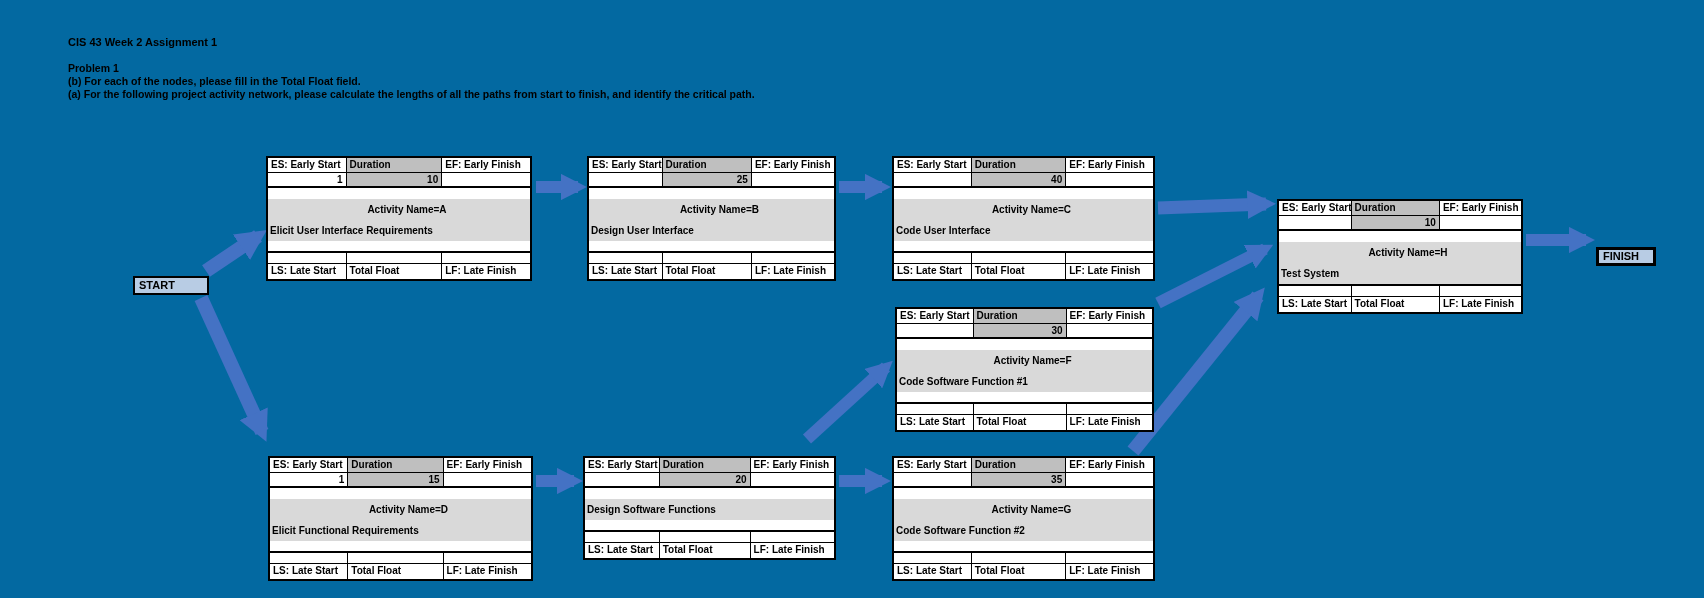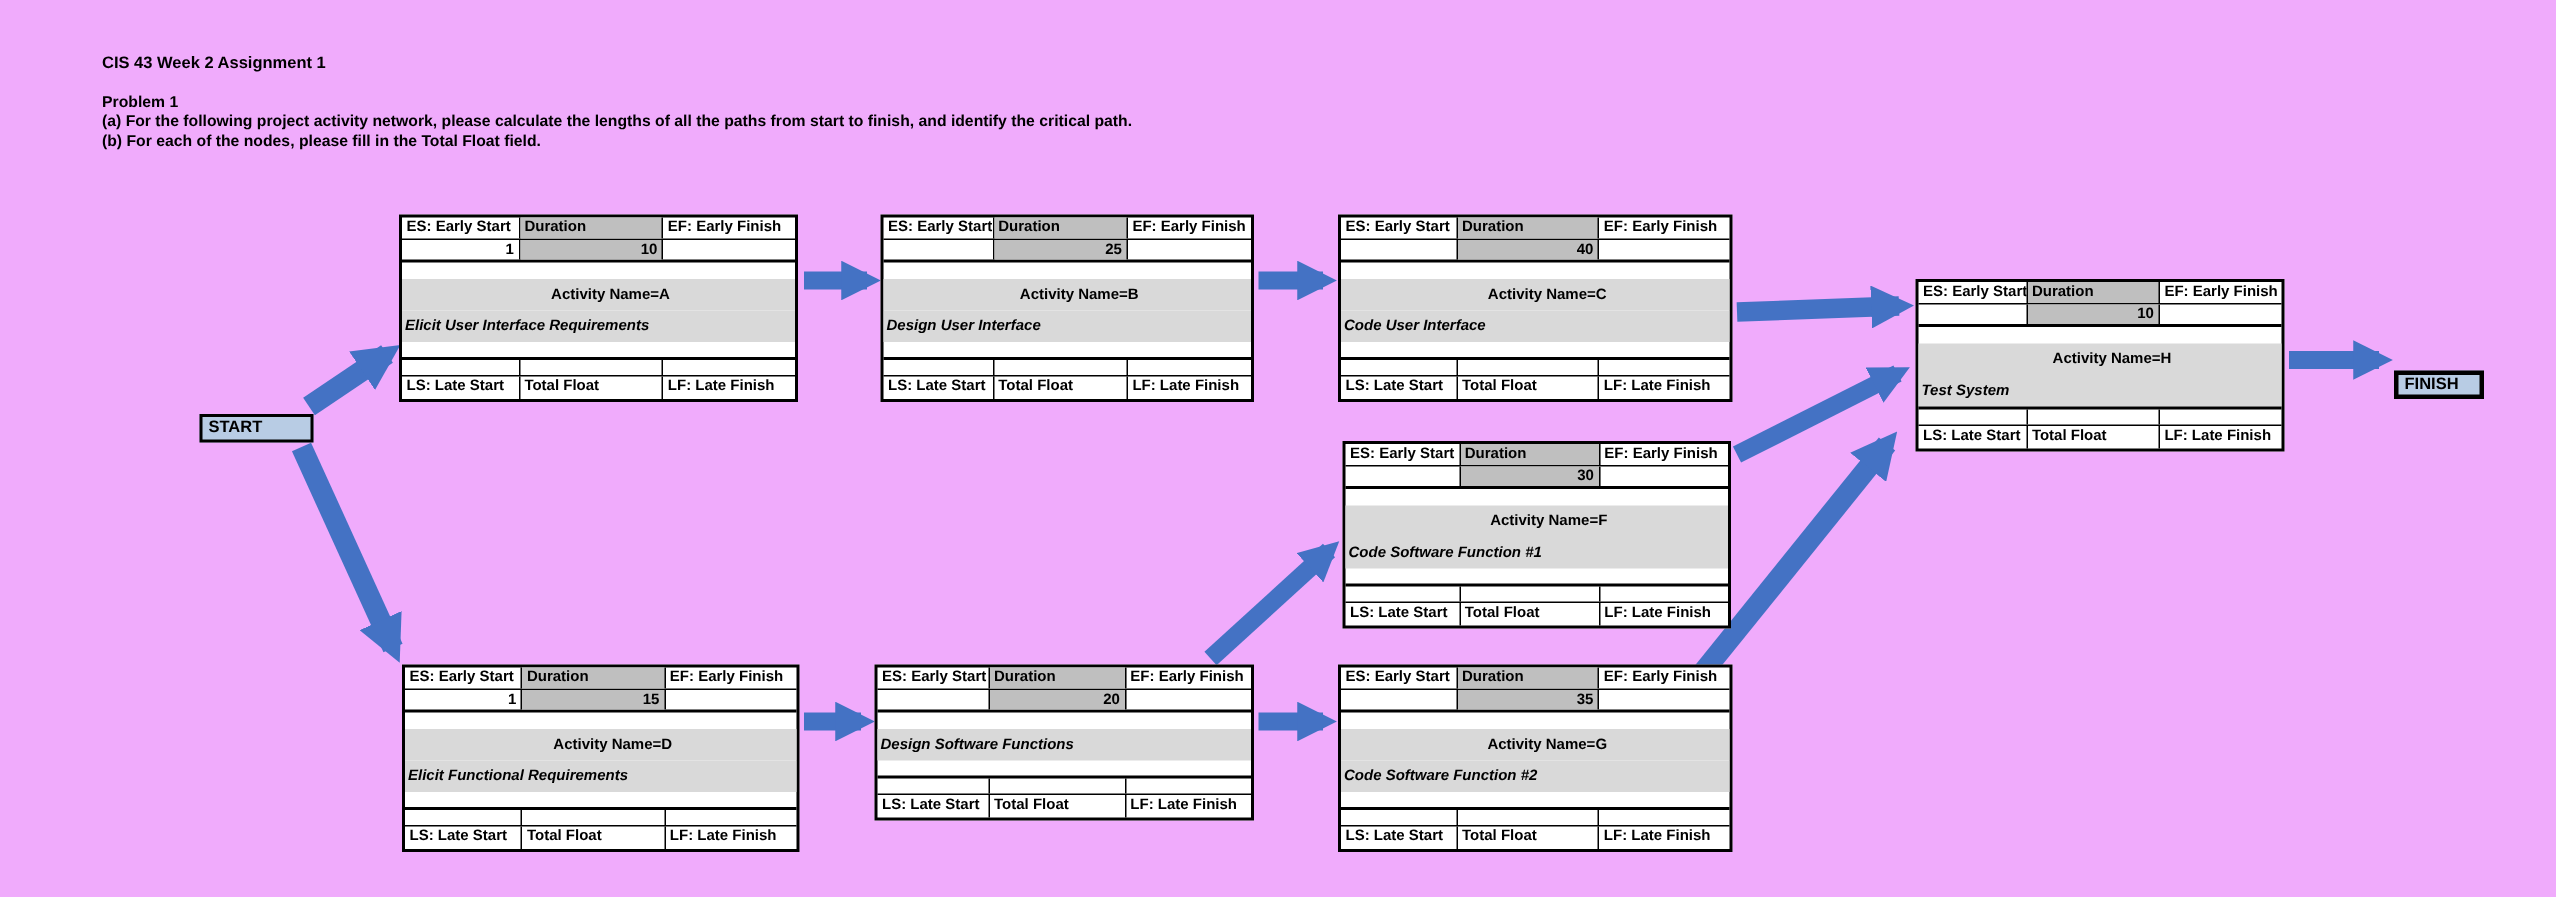--- a/index.html
+++ b/index.html
@@ -1,34 +1,34 @@
 <!DOCTYPE html>
 <html><head>
 <meta charset="utf-8">
 <style>
   html,body { margin:0; padding:0; background:#ffffff; font-family:"Liberation Sans", sans-serif; }
-  .canvas { position:relative; width:1704px; height:598px; background:#f0abfc; overflow:hidden; }
+  .canvas { position:relative; width:1704px; height:598px; background:#0369a1; overflow:hidden; }
 
   .doc-title { position:absolute; left:68px; top:36px; font-size:11px; font-weight:bold; color:#000; }
   .instructions { position:absolute; left:68px; top:62px; font-size:10.5px; font-weight:bold; color:#000; line-height:13px; }
 
   
   .node { position:absolute; border:2px solid #000; background:#fff; display:flex; flex-direction:column;
-          font-size:10px; font-weight:bold; color:#000; box-sizing:border-box; }
+          font-size:10px; font-weight:bold; color:#000; box-sizing:border-box;margin-top:13px; }
   .row  { display:flex; width:100%; box-sizing:border-box; }
   .cell { box-sizing:border-box; padding:0 3px; overflow:hidden; white-space:nowrap; line-height:14px; }
   .c1 { width:30%; } .c2 { width:36.5%; } .c3 { width:33.5%; }
   .hdr { height:15px; border-bottom:1px solid #000; }
   .hdr .c1, .hdr .c2 { border-right:1px solid #000; }
   .val { height:15px; border-bottom:2px solid #000; }
   .val .c1, .val .c2 { border-right:1px solid #000; text-align:right; }
   .graycell { background:#BFBFBF; }
   .gapA { height:11px; }
   .nameband { height:21px; background:#D9D9D9; text-align:center; line-height:21px;padding-left:16px; }
-  .descband { height:21px; background:#D9D9D9; text-align:left; line-height:21px; padding:0 2px; white-space:nowrap; overflow:hidden;font-style:italic; }
+  .descband { height:21px; background:#D9D9D9; text-align:left; line-height:21px; padding:0 2px; white-space:nowrap; overflow:hidden; }
   .gapB { height:10px; }
   .blankrow { height:13px; border-top:2px solid #000; border-bottom:1px solid #000; }
   .blankrow .c1, .blankrow .c2 { border-right:1px solid #000; }
   .ftr { height:15px; }
   .ftr .c1, .ftr .c2 { border-right:1px solid #000; }
 
   
   .terminal { position:absolute; border:2px solid #000; background:#B8CCE4; font-size:11px; font-weight:bold;
               color:#000; box-sizing:border-box; padding:0 4px; line-height:15px; height:19px; }
   .terminal.finish { border-width:3px; line-height:13px;margin-top:16px; }
@@ -36,22 +36,22 @@
   .arrows { position:absolute; left:0; top:0; width:1704px; height:598px; pointer-events:none; }
 </style>
 </head>
 <body>
 
 <div class="canvas">
 
   <div class="doc-title">CIS 43 Week 2 Assignment 1</div>
   <div class="instructions">
     <div>Problem 1</div>
+    <div>(b) For each of the  nodes, please fill in the Total Float field.</div>
     <div>(a) For the following project activity network, please calculate the lengths of all the paths from start to finish, and identify the critical path.</div>
-    <div>(b) For each of the  nodes, please fill in the Total Float field.</div>
   </div>
 
   <svg class="arrows" width="1704" height="598" viewBox="0 0 1704 598" xmlns="http://www.w3.org/2000/svg">
     <defs>
       <marker id="arrowhead" viewBox="0 0 10 10" refX="6.5" refY="5" markerWidth="2.2" markerHeight="2.2" orient="auto">
         <path d="M0,0 L10,5 L0,10 Z" fill="#4472C4"></path>
       </marker>
     </defs>
   <line x1="206" y1="271" x2="258" y2="236" stroke="#4472C4" stroke-width="14" marker-end="url(#arrowhead)"></line>
       <line x1="201" y1="298" x2="262" y2="432" stroke="#4472C4" stroke-width="14" marker-end="url(#arrowhead)"></line>

